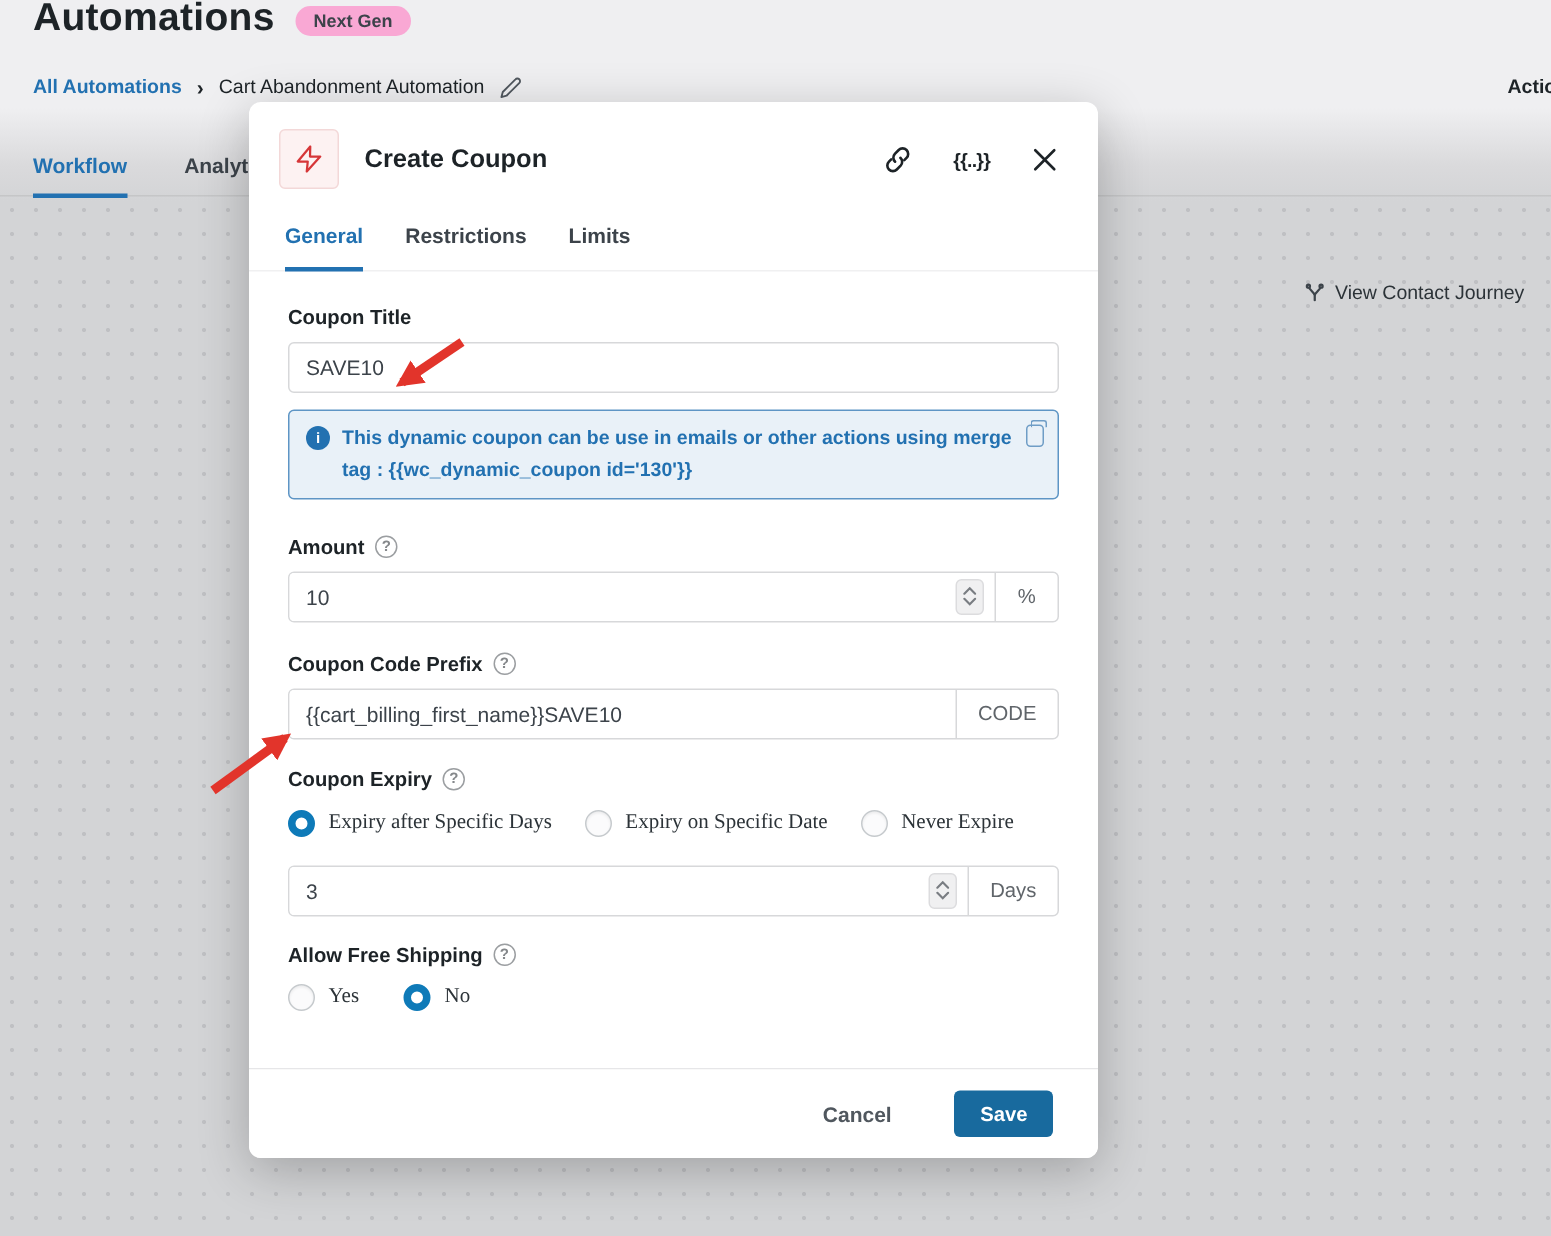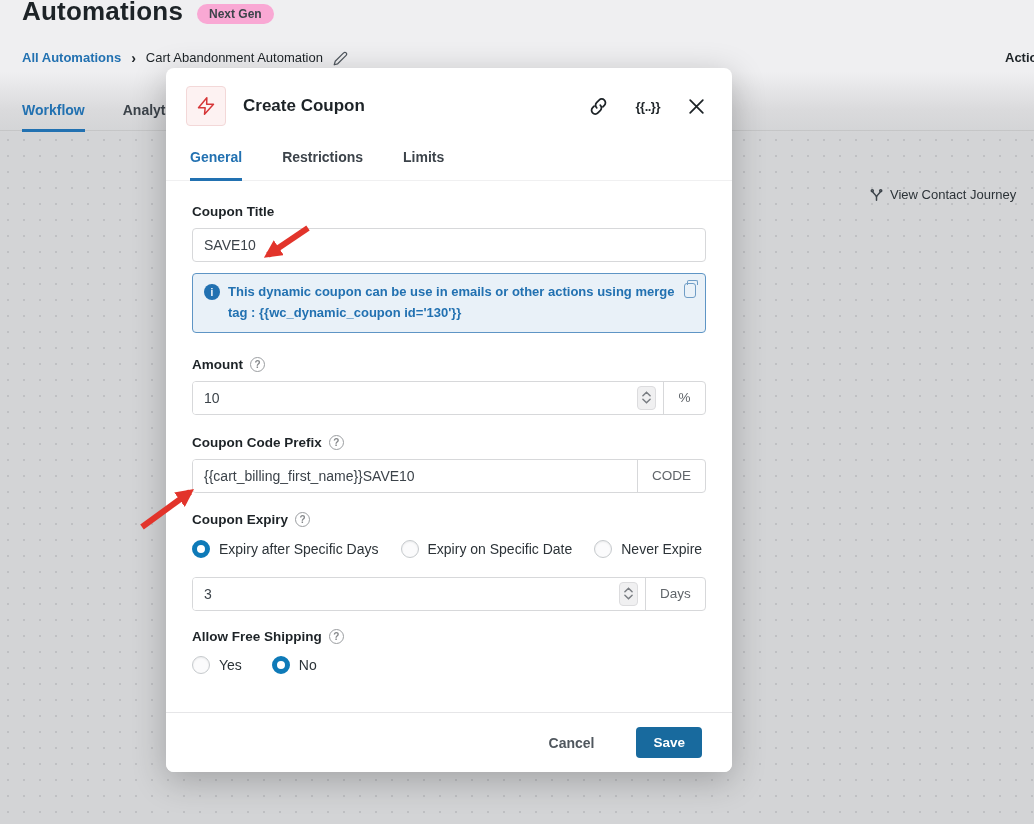--- a/index.html
+++ b/index.html
@@ -36,21 +36,21 @@
   .modal { position:absolute; left:166px; top:68px; width:566px; height:704px; background:#fff; border-radius:8px;
     box-shadow:0 8px 34px rgba(0,0,0,.24); }
   .m-header { display:flex; align-items:center; padding:18px 26px 0 20px; }
   .m-icon-box { width:40px; height:40px; border:1px solid #f3d8d8; background:#fdf2f2; border-radius:4px;
     display:flex; align-items:center; justify-content:center; flex:none; }
   .m-title { margin-left:17px; font-size:17px; font-weight:600; color:#1d2327; }
   .m-header-actions { margin-left:auto; display:flex; align-items:center; gap:27px; }
   .h-icon { cursor:pointer; display:flex; align-items:center; color:#1d2327; }
   .merge-glyph { font-size:13px; font-weight:700; color:#1d2327; letter-spacing:-.5px; }
 
-  .m-tabs { display:flex; gap:40px; padding:0 24px; margin-top:23px; border-bottom:1px solid #f0f0f1; }
+  .m-tabs { display:flex; gap:28px; padding:0 24px; margin-top:23px; border-bottom:1px solid #f0f0f1; }
   .m-tab { font-size:14px; font-weight:600; color:#3c434a; padding-bottom:13px; cursor:pointer; }
   .m-tab.active { color:#2271b1; border-bottom:3px solid #2271b1; margin-bottom:-1px; }
 
   .m-body { padding:23px 26px 0 26px; }
   .field-label { display:flex; align-items:center; gap:7px; font-size:13.5px; font-weight:700; color:#1d2327; margin-bottom:9px; }
   .qicon { width:15px; height:15px; border:1px solid #9b9ea1; border-radius:50%; color:#85888b; font-size:10px; font-weight:700;
     display:inline-flex; align-items:center; justify-content:center; flex:none; }
 
   .text-input { width:100%; height:34px; border:1px solid #d7d8da; border-radius:4px; padding:0 11px;
     font-size:14px; color:#3c434a; font-family:inherit; background:#fff; outline:none; }
@@ -65,21 +65,21 @@
   .copy-icon:before { content:""; position:absolute; left:2px; top:-4px; width:9px; height:4px; border:1.6px solid #6f9dc6;
     border-bottom:none; border-radius:2px 2px 0 0; }
 
   .input-group { display:flex; align-items:stretch; height:34px; border:1px solid #d7d8da; border-radius:4px; background:#fff; overflow:hidden; }
   .ig-input { flex:1; border:none; padding:0 11px; font-size:14px; color:#3c434a; font-family:inherit; outline:none; min-width:0; }
   .stepper { width:19px; height:24px; margin:4px 7px 0 0; background:#f0f0f1; border:1px solid #dcdcde; border-radius:4px;
     display:flex; flex-direction:column; align-items:center; justify-content:center; gap:1px; color:#797d82; cursor:pointer; flex:none; }
   .ig-suffix { border-left:1px solid #d7d8da; display:flex; align-items:center; justify-content:center;
     font-size:13.5px; color:#60656a; flex:none; }
 
-  .radio-row { display:flex; align-items:center; }
+  .radio-row { display:flex; align-items:center;font-family:Liberation Serif, serif; }
   .radio-item { display:flex; align-items:center; gap:9px; font-size:14px; color:#2c3338; cursor:pointer; }
   .radio { width:18px; height:18px; border-radius:50%; flex:none; }
   .radio.off { border:1px solid #c6cacd; background:#fbfbfc; box-shadow:inset 0 1px 2px rgba(0,0,0,.07); }
   .radio.on  { border:5.5px solid #0e7ab8; background:#fff; }
 
   .m-footer { position:absolute; left:0; right:0; bottom:0; height:60px; border-top:1px solid #e6e6e8;
     display:flex; align-items:center; justify-content:flex-end; gap:36px; padding:0 30px; border-radius:0 0 8px 8px; background:#fff; }
   .cancel-btn { font-size:14px; font-weight:600; color:#50575e; background:none; border:none; cursor:pointer; font-family:inherit; }
   .save-btn { background:#186a9e; color:#fff; font-size:13.5px; font-weight:700; border:none; border-radius:4px;
     padding:8px 17px; cursor:pointer; font-family:inherit; }

